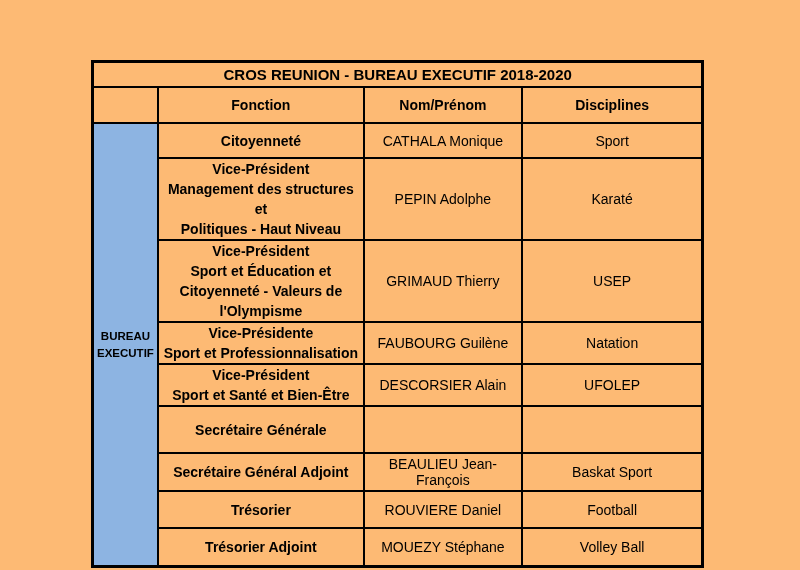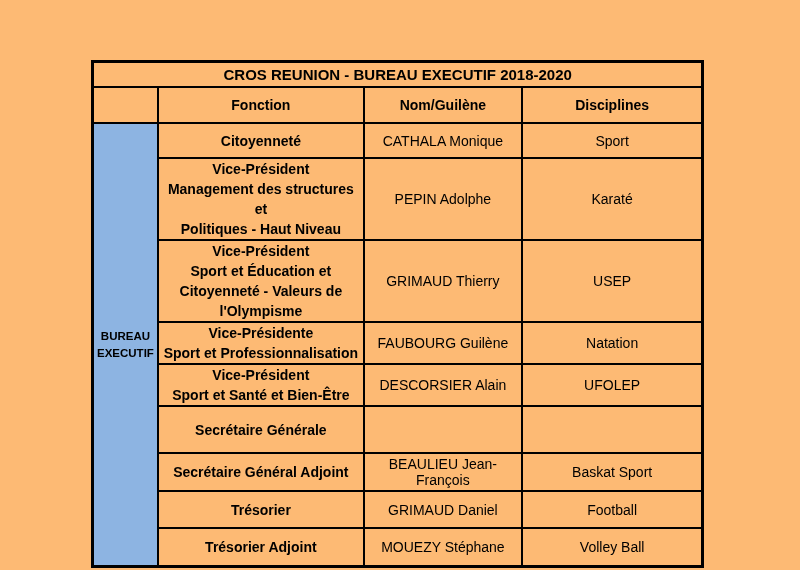--- a/index.html
+++ b/index.html
@@ -89,21 +89,21 @@
         <col class="col-nom">
         <col class="col-disc">
       </colgroup>
       <tbody>
         <tr class="title-row">
           <td class="title-cell" colspan="4">CROS REUNION - BUREAU EXECUTIF 2018-2020</td>
         </tr>
         <tr class="header-row">
           <td></td>
           <td>Fonction</td>
-          <td>Nom/Guilène</td>
+          <td>Nom/Prénom</td>
           <td>Disciplines</td>
         </tr>
         <tr class="r1">
           <td class="group-cell" rowspan="9" style="background: rgb(141, 180, 226); margin-left: 32px;">BUREAU
 EXECUTIF</td>
           <td class="fonction-cell">Citoyenneté</td>
           <td class="nom-cell">CATHALA Monique</td>
           <td class="discipline-cell">Sport</td>
         </tr>
         <tr class="r2">
@@ -138,21 +138,21 @@
           <td class="nom-cell"></td>
           <td class="discipline-cell"></td>
         </tr>
         <tr class="r7">
           <td class="fonction-cell">Secrétaire Général Adjoint</td>
           <td class="nom-cell">BEAULIEU Jean-François</td>
           <td class="discipline-cell">Baskat Sport</td>
         </tr>
         <tr class="r8">
           <td class="fonction-cell">Trésorier</td>
-          <td class="nom-cell">GRIMAUD Daniel</td>
+          <td class="nom-cell">ROUVIERE Daniel</td>
           <td class="discipline-cell">Football</td>
         </tr>
         <tr class="r9">
           <td class="fonction-cell">Trésorier Adjoint</td>
           <td class="nom-cell">MOUEZY Stéphane</td>
           <td class="discipline-cell">Volley Ball</td>
         </tr>
       </tbody>
     </table>
   </div>

